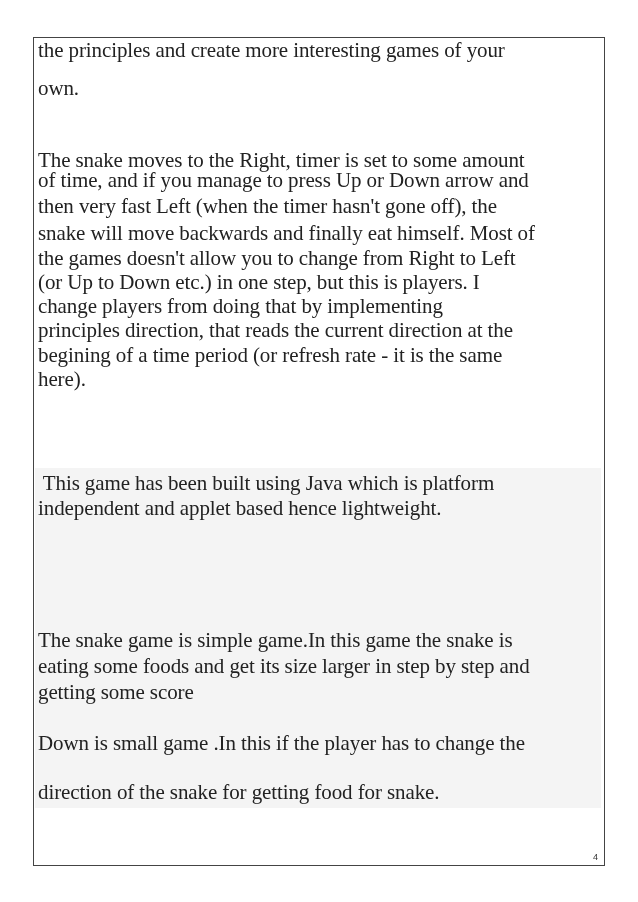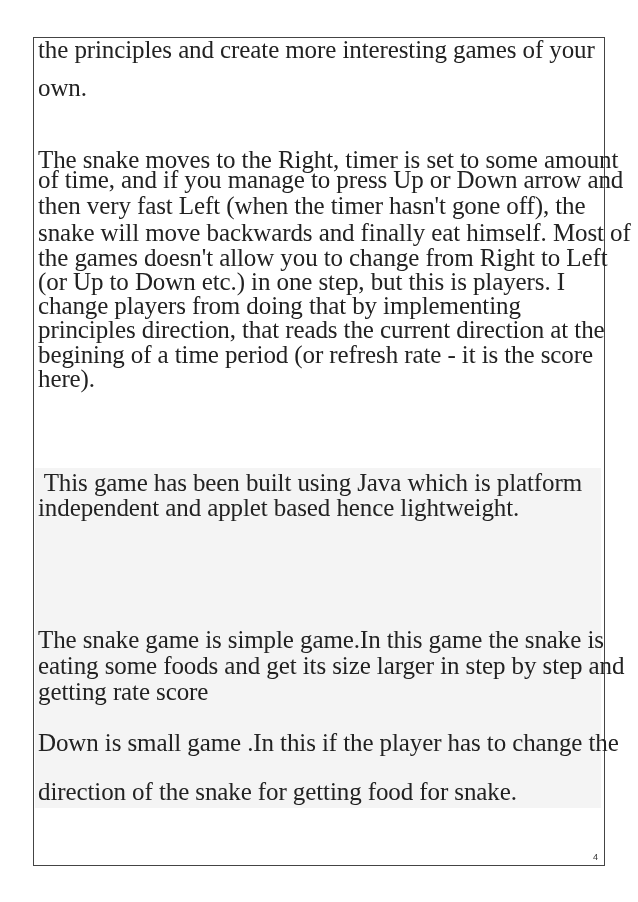--- a/index.html
+++ b/index.html
@@ -29,21 +29,21 @@
       top: 468px;
       width: 566px;
       height: 340px;
       background: #f4f4f4;
     }
     .line {
       position: absolute;
       left: 38px;
       white-space: pre;
       font-family: "Liberation Serif", serif;
-      font-size: 25px;
+      font-size: 21px;
       line-height: 24px;
       color: #222222;
       letter-spacing: -0.1px;
     }
     .page-number {
       position: absolute;
       left: 593px;
       top: 852px;
       font-family: "Liberation Sans", sans-serif;
       font-size: 9px;
@@ -61,26 +61,26 @@
 <div class="line" style="top:76px">own.</div>
 
 <div class="line" style="top:148px">The snake moves to the Right, timer is set to some amount</div>
 <div class="line" style="top:168px">of time, and if you manage to press Up or Down arrow and</div>
 <div class="line" style="top:194px">then very fast Left (when the timer hasn't gone off), the</div>
 <div class="line" style="top:221px">snake will move backwards and finally eat himself. Most of</div>
 <div class="line" style="top:246px">the games doesn't allow you to change from Right to Left</div>
 <div class="line" style="top:270px">(or Up to Down etc.) in one step, but this is players. I</div>
 <div class="line" style="top:294px">change players from doing that by implementing</div>
 <div class="line" style="top:318px">principles direction, that reads the current direction at the</div>
-<div class="line" style="top:343px">begining of a time period (or refresh rate - it is the score</div>
+<div class="line" style="top:343px">begining of a time period (or refresh rate - it is the same</div>
 <div class="line" style="top:367px">here).</div>
 
 <div class="line" style="top:471px"> This game has been built using Java which is platform</div>
 <div class="line" style="top:496px">independent and applet based hence lightweight.</div>
 
 <div class="line" style="top:628px">The snake game is simple game.In this game the snake is</div>
 <div class="line" style="top:654px">eating some foods and get its size larger in step by step and</div>
-<div class="line" style="top:680px">getting rate score</div>
+<div class="line" style="top:680px">getting some score</div>
 
 <div class="line" style="top:731px">Down is small game .In this if the player has to change the</div>
 <div class="line" style="top:780px">direction of the snake for getting food for snake.</div>
 
 <div class="page-number">4</div>
 
 </body></html>

